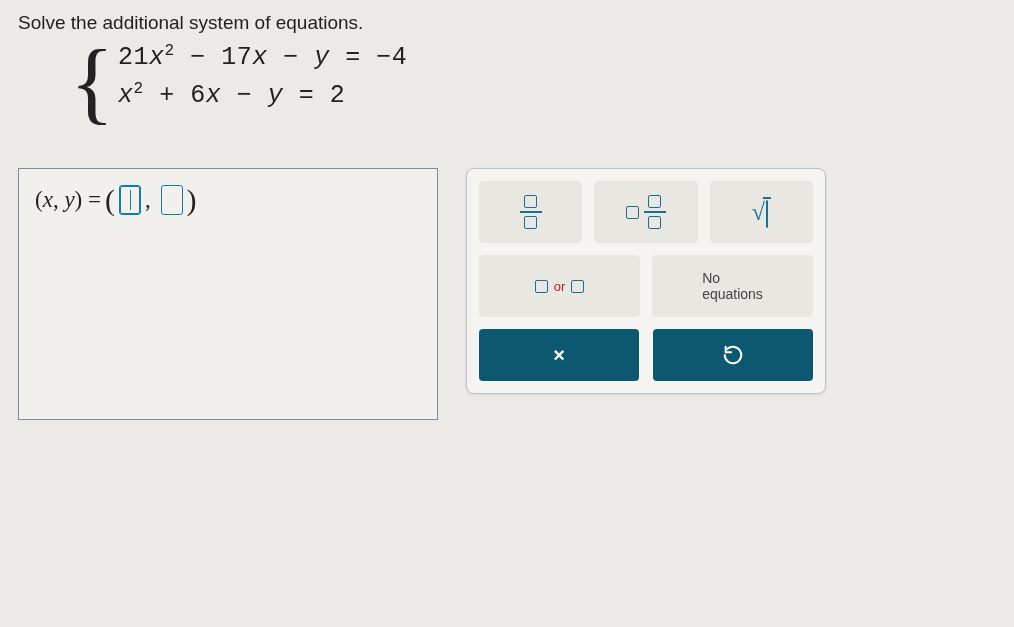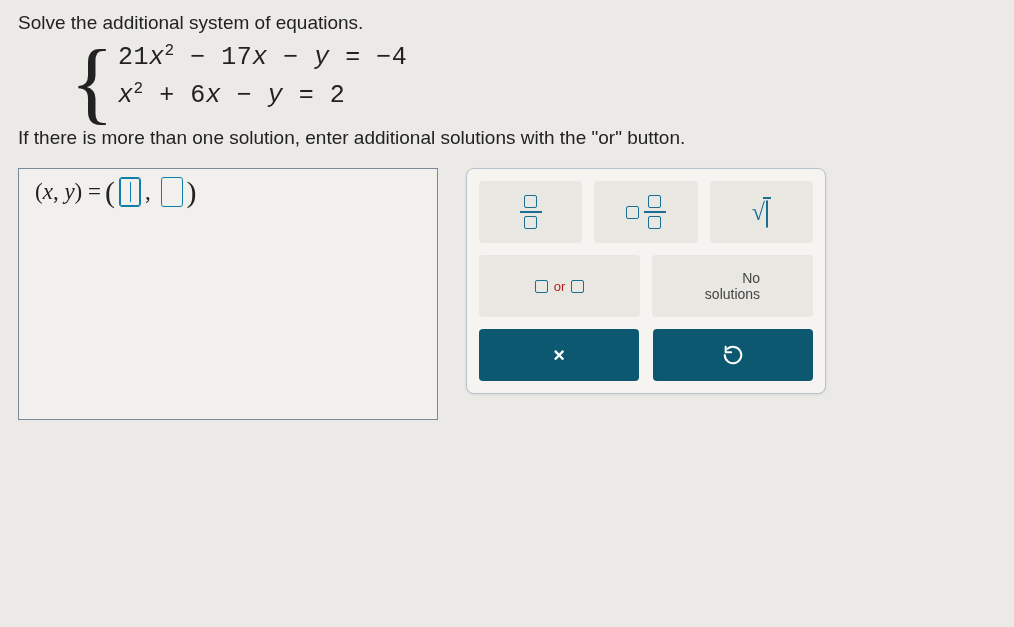--- a/index.html
+++ b/index.html
@@ -39,21 +39,21 @@
   .eq sup { font-size: 16px; font-style: normal; }
   .instr { margin: 6px 0 18px 0; line-height: 1.35; }
 
   .row { display: flex; gap: 28px; align-items: flex-start; }
 
   .answer-box {
     width: 420px;
     height: 252px;
     border: 1px solid #7a8a9a;
     background: #f1f0ec;
-    padding: 6px 16px;
+    padding: 14px 16px;
   }
   .answer-line {
     font-family: 'Times New Roman', serif;
     font-size: 23px;
     display: flex;
     align-items: center;
     gap: 4px;
   }
   .answer-line .var { font-style: italic; }
   .slot {
@@ -110,21 +110,21 @@
     display: flex; flex-direction: column; align-items: center; gap: 3px;
   }
   .sq {
     width: 13px; height: 13px; border: 1.5px solid #1a6e94; border-radius: 2px;
   }
   .fbar { width: 22px; height: 2px; background: #1a6e94; }
   .mixed { display: flex; align-items: center; gap: 5px; }
   .sqrt-shape { font-family: serif; font-size: 24px; color: #1a6e94; display:flex; align-items:center;}
   .sqrt-shape .rad { border-top: 2px solid #1a6e94; padding: 2px 3px 0 3px; margin-left:-2px;}
   .or-shape { display:flex; align-items:center; gap:6px; font-size:13px; color:#b91c1c;}
-  .nosol { font-size: 14px; text-align:right; line-height:1.2; color:#444;}
+  .nosol { font-size: 14px; text-align:left; line-height:1.2; color:#444;}
   .action-row { display:flex; gap:14px; margin-top: 4px; }
   .action-btn {
     flex:1;
     height: 52px;
     border:none;
     border-radius:4px;
     background:#0c5870;
     color:#fff;
     display:flex;
     align-items:center;
@@ -143,21 +143,21 @@
   <div class="brace">{</div>
   <div class="eq">
     21<span class="var">x</span><sup>2</sup> − 17<span class="var">x</span> − <span class="var">y</span> = −4
   </div>
   <div class="eq">
     <span class="var">x</span><sup>2</sup> + 6<span class="var">x</span> − <span class="var">y</span> = 2
   </div>
 </div>
 
 <div class="instr">
-  <span>If there is more than one solution, enter additional solutions with the "or" button.</span><br>
+  <br>
 </div>
 
 <div class="row">
   <div class="answer-box">
     <div class="answer-line">
       <span>(<span class="var">x</span>, <span class="var">y</span>) = </span>
       <span style="font-size:30px;">(</span>
       <span class="slot active"></span>
       <span>,&nbsp;</span>
       <span class="slot"></span>
@@ -191,21 +191,21 @@
     <div class="tool-row">
       <button class="tool-btn wide">
         <span class="or-shape">
           <span class="sq"></span>
             <span>or</span>
             <span class="sq"></span>
         </span>
       </button>
       <button class="tool-btn wide">
         <span class="nosol">
-          <span>No</span><br><span>solutions</span>
+          <span>No</span><br><span>equations</span>
         </span>
       </button>
     </div>
     <div class="action-row">
       <button class="action-btn">
         <span class="x-icon">×</span>
       </button>
       <button class="action-btn">
         <svg width="22" height="22" viewBox="0 0 24 24" fill="none" stroke="#fff" stroke-width="2.2" stroke-linecap="round" stroke-linejoin="round">
           <path d="M3 12a9 9 0 1 0 3-6.7"></path>

